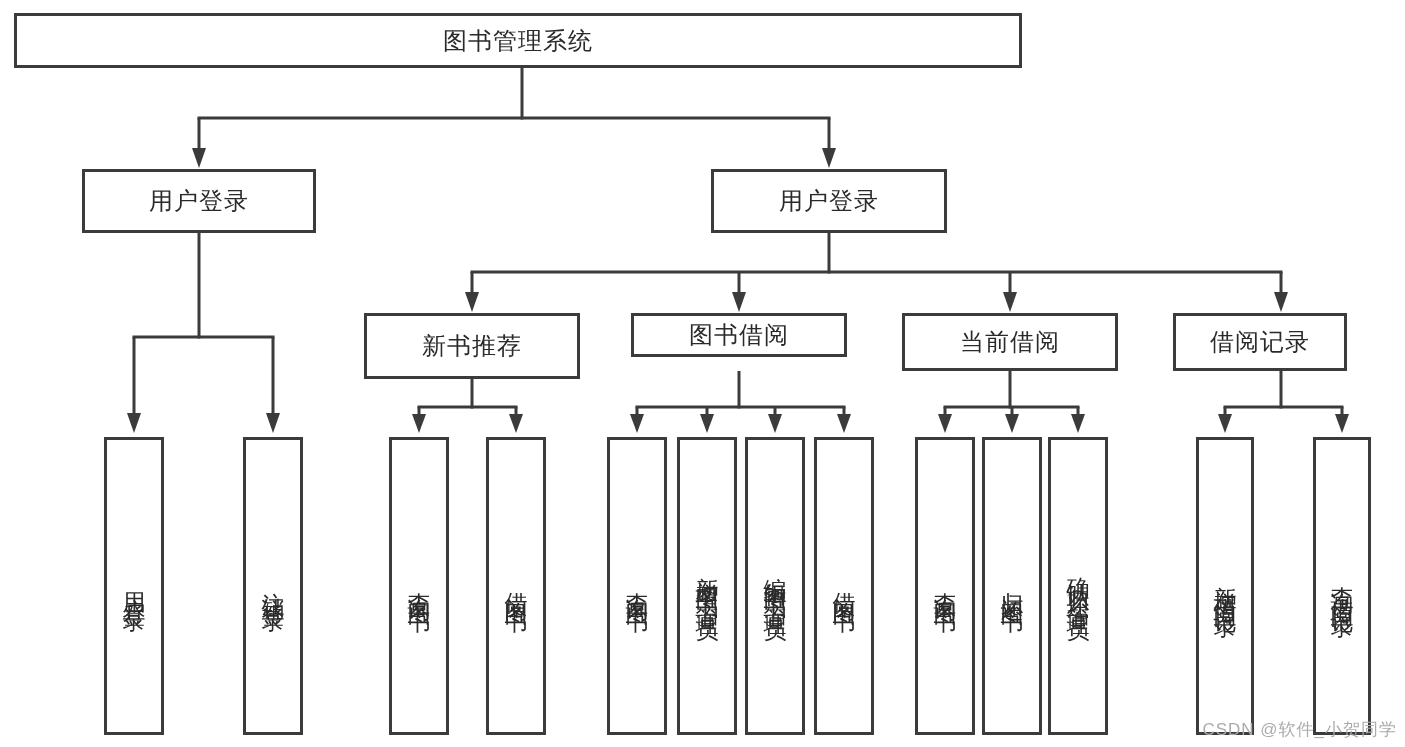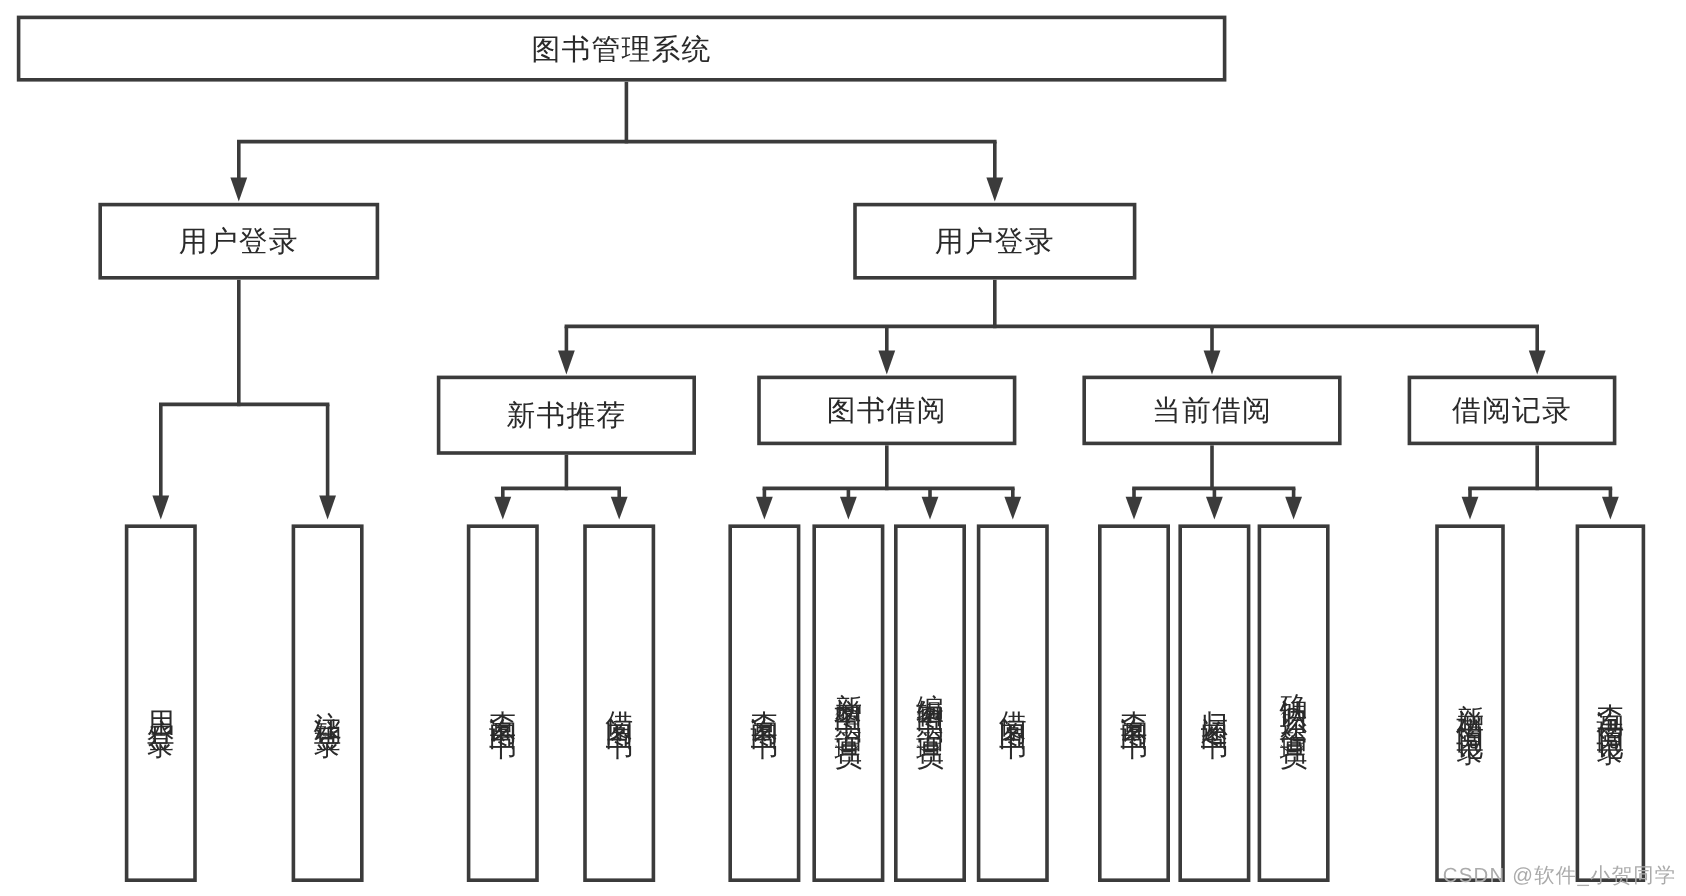--- a/index.html
+++ b/index.html
@@ -148,21 +148,21 @@
   <div class="node hbox" style="left:82px; top:169px; width:234px; height:64px;">
     <span>用户登录</span>
   </div>
   <div class="node hbox" style="left:711px; top:169px; width:236px; height:64px;">
     <span>用户登录</span>
   </div>
 
   <div class="node hbox" style="left:364px; top:313px; width:216px; height:66px;">
     <span>新书推荐</span>
   </div>
-  <div class="node hbox" style="left:631px; top:313px; width:216px; height:58px;">
+  <div class="node hbox" style="left:631px; top:313px; width:216px; height:44px;">
     <span>图书借阅</span>
   </div>
   <div class="node hbox" style="left:902px; top:313px; width:216px; height:58px;">
     <span>当前借阅</span>
   </div>
   <div class="node hbox" style="left:1173px; top:313px; width:174px; height:58px;">
     <span>借阅记录</span>
   </div>
 
   <div class="node vbox" style="left:104px; top:437px; width:60px; height:298px;">

